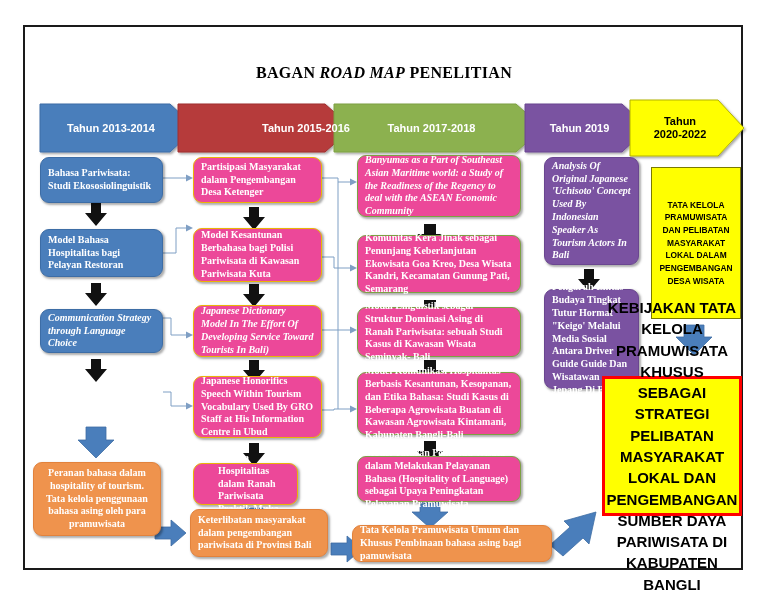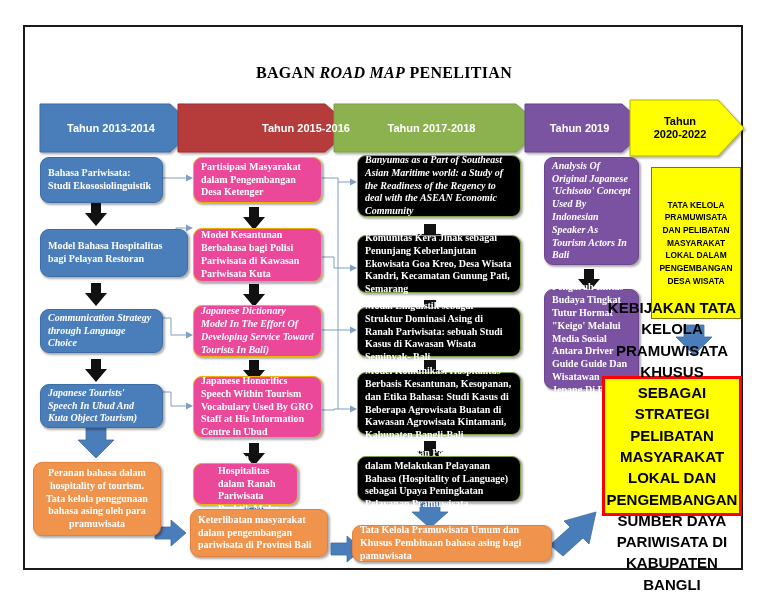--- a/index.html
+++ b/index.html
@@ -67,21 +67,21 @@
     align-items: center;
     box-shadow: 1.5px 1.5px 2.2px rgba(0,0,0,0.32);
     font-weight: bold;
   }
   .box .txt { width: 100%; }
   .box.italic { font-style: italic; }
 
   .blue   { background: #4a7ebb; border: 1px solid #3d6da6; }
   .red    { background: #ec4899; border: 1px solid #eab308; }
   .green  { background: #8ab martial; }
-  .green  { background: #000000; border: 1px solid #7da043; }
+  .green  { background: #ec4899; border: 1px solid #7da043; }
   .purple { background: #7a52a1; border: 1px solid #6a4690; }
   .orange { background: #ef934d; border: 1px solid #e2823c; }
 
   .yellowbox {
     position: absolute;
     background: #ffff00;
     border: 1px solid #7a7a00;
     box-sizing: border-box;
     display: flex;
     align-items: center;
@@ -202,29 +202,26 @@
     <span>Tahun 2019</span>
   </div>
   <div class="chev" style="left:630px; top:100px; width:114px; height:56px; color:#000; white-space:pre-line;">
     <span>Tahun
 2020-2022</span>
   </div>
 
   <div class="box blue" style="left:40px; top:157px; width:123px; height:46px;">
     <span class="txt">Bahasa Pariwisata: Studi Ekososiolinguistik</span>
   </div>
-  <div class="box blue" style="left:40px; top:229px; width:148px; height:48px;">
+  <div class="box blue" style="left:40px; top:229px; width:123px; height:48px;">
     <span class="txt">Model Bahasa Hospitalitas bagi Pelayan Restoran</span>
   </div>
   <div class="box blue italic" style="left:40px; top:309px; width:123px; height:44px;">
     <span class="txt">Communication Strategy through Language Choice</span>
   </div>
-  <div class="box blue italic" style="left:40px; top:384px; width:123px; height:44px;">
-    <span class="txt">Japanese Tourists' Speech In Ubud And Kuta Object Tourism)</span>
-  </div>
   <div class="box orange" style="left:33px; top:462px; width:128px; height:74px; text-align:center;">
     <span class="txt">Peranan bahasa dalam hospitality of tourism. Tata kelola penggunaan bahasa asing oleh para pramuwisata</span>
   </div>
 
   <div class="box red" style="left:193px; top:157px; width:129px; height:46px;">
     <span class="txt">Partisipasi Masyarakat dalam Pengembangan Desa Ketenger</span>
   </div>
   <div class="box red" style="left:193px; top:228px; width:129px; height:54px;">
     <span class="txt">Model Kesantunan Berbahasa bagi Polisi Pariwisata di Kawasan Pariwisata Kuta</span>
   </div>

